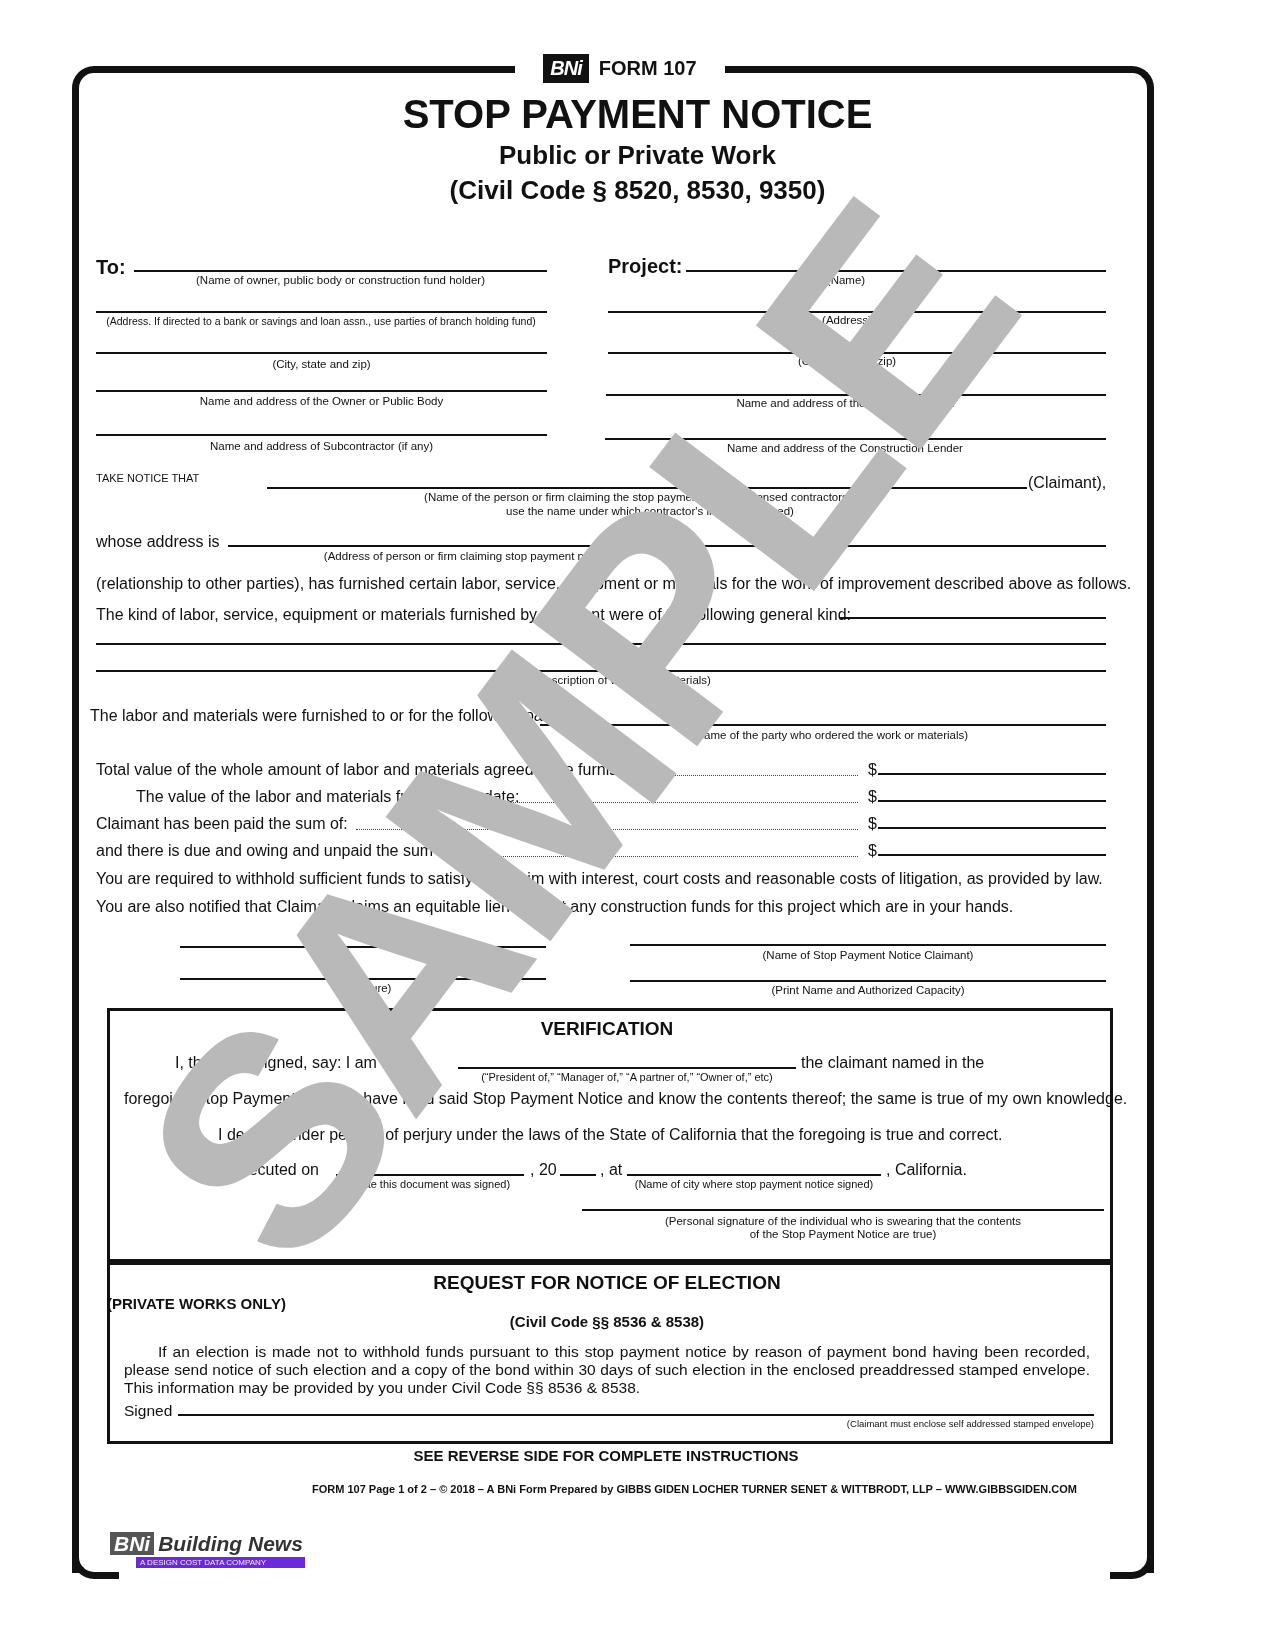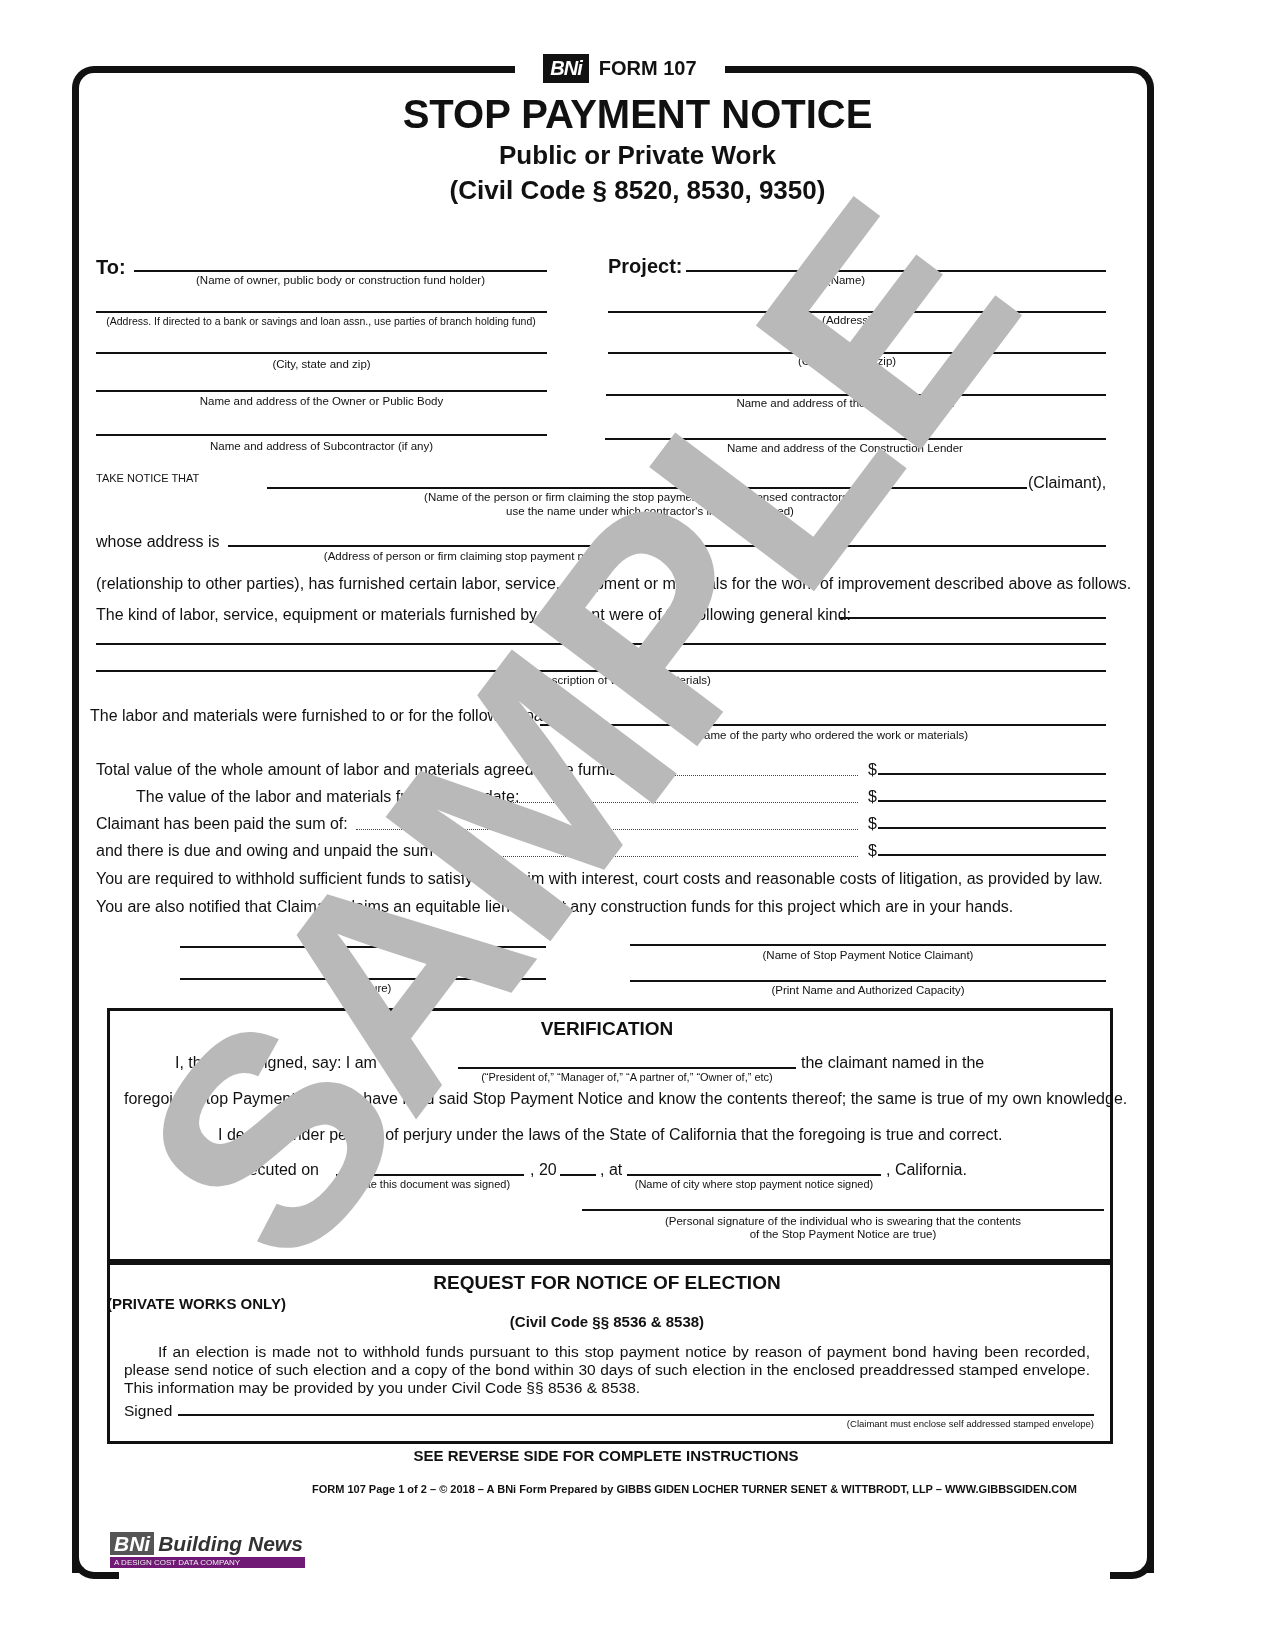--- a/index.html
+++ b/index.html
@@ -23,21 +23,21 @@
   .txt { position:absolute; font-size:16px; white-space:nowrap; }
   .lbl { position:absolute; font-size:20px; font-weight:bold; }
   .dots { position:absolute; border-bottom:1px dotted #444; height:0; }
   .box { position:absolute; border:3px solid #111; }
   .watermark { position:absolute; left:-30px; top:560px; font-size:300px; font-weight:bold;
                color:#b9b9b9; transform:rotate(-53deg); transform-origin:center; letter-spacing:-6px;
                pointer-events:none; white-space:nowrap; }
   .footer-logo { position:absolute; left:110px; top:1532px; width:195px; }
   .fl-main { font-weight:bold; font-style:italic; font-size:21px; color:#333; }
   .fl-bni { background:#555; color:#fff; padding:0 4px; margin-right:4px; }
-  .fl-sub { background:#701a75; color:#eee; font-size:8px; padding:1px 4px; margin-top:1px; }
+  .fl-sub { background:#6d28d9; color:#eee; font-size:8px; padding:1px 4px; margin-top:1px;margin-left:26px; }
 </style>
 </head>
 <body>
 
 <div class="frame"></div>
 <div class="frame-bl"></div>
 <div class="frame-br"></div>
 
 <div class="header-badge">
   <span class="bni-logo">BNi</span>

